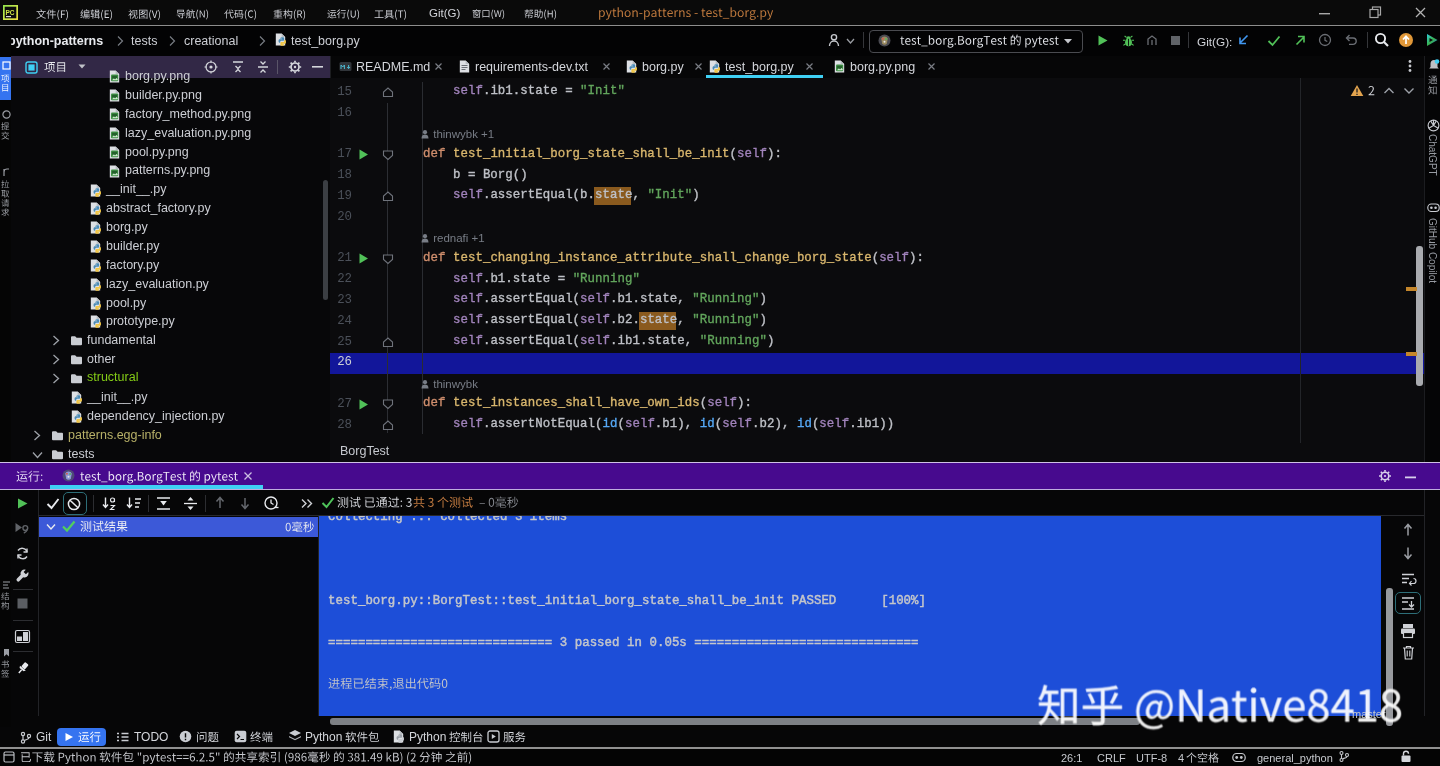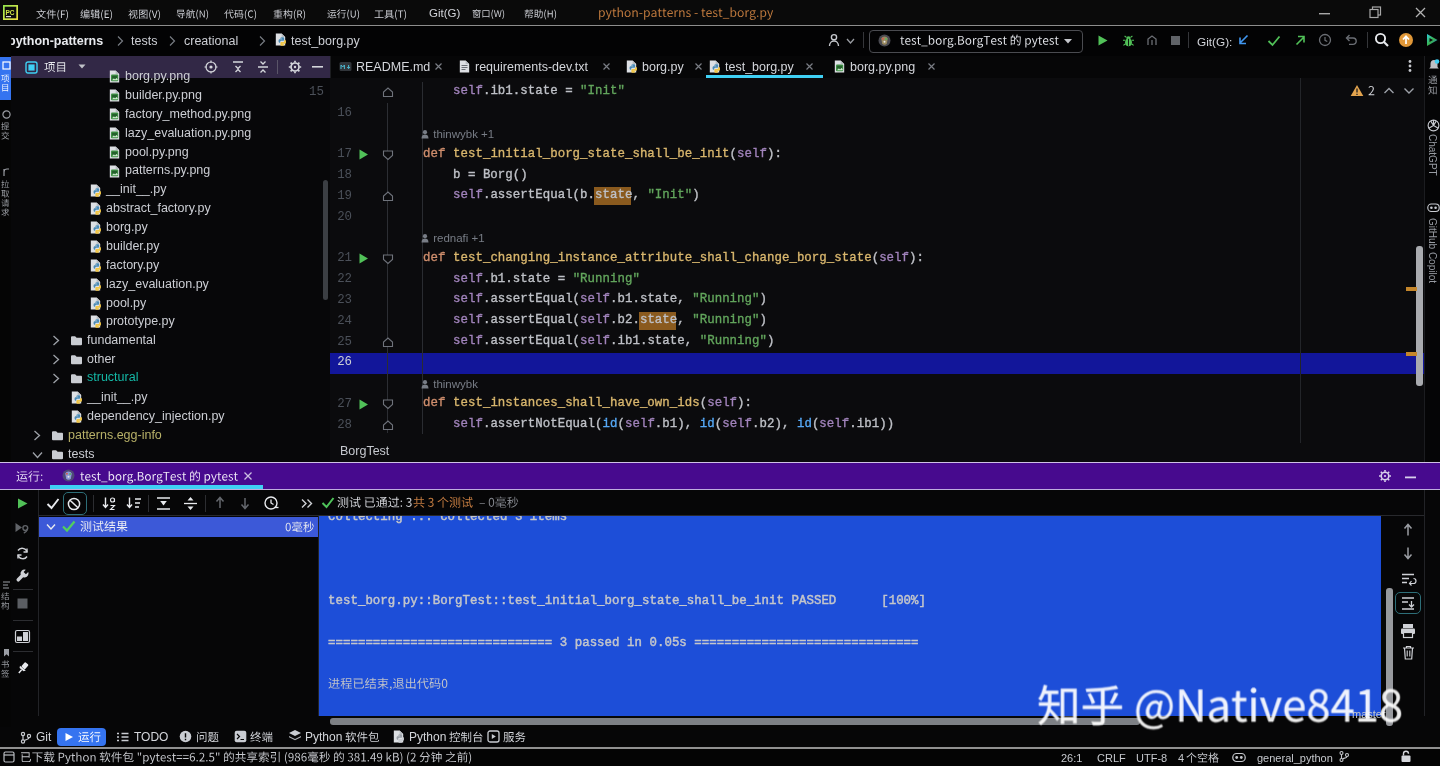--- a/index.html
+++ b/index.html
@@ -658,21 +658,21 @@
     <svg style="position:absolute;left:70px;top:353.3px" width="13" height="13" viewBox="0 0 13 13">
       <path d="M1 3.2 a1 1 0 0 1 1-1 h3.1 l1.5 1.6 h4.4 a1 1 0 0 1 1 1 v5.4 a1 1 0 0 1 -1 1 H2 a1 1 0 0 1 -1-1 z" fill="#c9ccd2"></path>
     </svg>
     <div style="position:absolute;left:87px;top:351.8px;font:400 12.5px 'Liberation Sans', sans-serif;color:#ccced4;letter-spacing:0px;white-space:pre">other</div>
     <svg style="position:absolute;left:52px;top:372.7px" width="8" height="11" viewBox="0 0 8 11">
       <path d="M1.5 1 L6.5 5.5 L1.5 10" fill="none" stroke="#9da1a8" stroke-width="1.3"></path>
     </svg>
     <svg style="position:absolute;left:70px;top:371.7px" width="13" height="13" viewBox="0 0 13 13">
       <path d="M1 3.2 a1 1 0 0 1 1-1 h3.1 l1.5 1.6 h4.4 a1 1 0 0 1 1 1 v5.4 a1 1 0 0 1 -1 1 H2 a1 1 0 0 1 -1-1 z" fill="#c9ccd2"></path>
     </svg>
-    <div style="position:absolute;left:87px;top:370.2px;font:400 12.5px 'Liberation Sans', sans-serif;color:#14b8a6;letter-spacing:0px;white-space:pre">structural</div>
+    <div style="position:absolute;left:87px;top:370.2px;font:400 12.5px 'Liberation Sans', sans-serif;color:#84cc16;letter-spacing:0px;white-space:pre">structural</div>
     <svg style="position:absolute;left:70px;top:391.2px" width="13" height="13" viewBox="0 0 13 13">
       <path d="M1.8 0.5 h5.8 L11.2 4 V12.5 H1.8 z" fill="#dde0e4"></path>
       <path d="M7.6 0.5 L11.2 4 H7.6 z" fill="#b8bcc2"></path>
       <g transform="translate(3.2,3.4) scale(0.78)">
         <path d="M6.4 1 C4 1 4.2 2 4.2 2 l0 1.2 2.3 0 0 .4 -3.3 0 c0 0 -1.5 -.2 -1.5 2.3 0 2.5 1.4 2.4 1.4 2.4 l.8 0 0 -1.2 c0 0 -.1 -1.4 1.4 -1.4 l2.3 0 c0 0 1.3 0 1.3 -1.3 l0 -2.2 C9 1.1 8.9 1 6.4 1 z" fill="#4a8ab5"></path>
         <path d="M6.6 12 C9 12 8.8 11 8.8 11 l0 -1.2 -2.3 0 0 -.4 3.3 0 c0 0 1.5 .2 1.5 -2.3 0 -2.5 -1.4 -2.4 -1.4 -2.4 l-.8 0 0 1.2 c0 0 .1 1.4 -1.4 1.4 l-2.3 0 c0 0 -1.3 0 -1.3 1.3 l0 2.2 C4 11.9 4.1 12 6.6 12 z" fill="#f2c644"></path>
         <circle cx="5.3" cy="2.2" r="0.55" fill="#fff"></circle>
         <circle cx="7.7" cy="10.8" r="0.55" fill="#ddd"></circle>
       </g>
     </svg>
@@ -765,21 +765,21 @@
     <svg style="position:absolute;left:1403px;top:59px" width="14" height="14" viewBox="0 0 14 14">
       <circle cx="7" cy="2.5" r="1.4" fill="#c6c8cd"></circle>
       <circle cx="7" cy="7" r="1.4" fill="#c6c8cd"></circle>
       <circle cx="7" cy="11.5" r="1.4" fill="#c6c8cd"></circle>
     </svg>
     <div style="position:absolute;left:330px;top:78px;width:1094px;height:384px;background:#0b0b0d"></div>
     <div style="position:absolute;left:330px;top:353.4px;width:1094px;height:20.8px;background:#12169a"></div>
     <div style="position:absolute;left:1300px;top:78px;width:1px;height:365px;background:#232529"></div>
     <div style="position:absolute;left:387px;top:103px;width:1px;height:330px;background:#2c2e33"></div>
     <div style="position:absolute;left:421.5px;top:82px;width:1px;height:352px;background:#2a2c31"></div>
-    <div style="position:absolute;left:309px;top:85.0px;width:43px;text-align:left;font:12.4px 'Liberation Mono',monospace;color:#4b5059">15</div>
+    <div style="position:absolute;left:309px;top:85.0px;width:43px;text-align:right;font:12.4px 'Liberation Mono',monospace;color:#4b5059">15</div>
     <div style="position:absolute;left:309px;top:105.8px;width:43px;text-align:right;font:12.4px 'Liberation Mono',monospace;color:#4b5059">16</div>
     <div style="position:absolute;left:309px;top:147.4px;width:43px;text-align:right;font:12.4px 'Liberation Mono',monospace;color:#4b5059">17</div>
     <div style="position:absolute;left:309px;top:168.2px;width:43px;text-align:right;font:12.4px 'Liberation Mono',monospace;color:#4b5059">18</div>
     <div style="position:absolute;left:309px;top:189.0px;width:43px;text-align:right;font:12.4px 'Liberation Mono',monospace;color:#4b5059">19</div>
     <div style="position:absolute;left:309px;top:209.8px;width:43px;text-align:right;font:12.4px 'Liberation Mono',monospace;color:#4b5059">20</div>
     <div style="position:absolute;left:309px;top:251.4px;width:43px;text-align:right;font:12.4px 'Liberation Mono',monospace;color:#4b5059">21</div>
     <div style="position:absolute;left:309px;top:272.2px;width:43px;text-align:right;font:12.4px 'Liberation Mono',monospace;color:#4b5059">22</div>
     <div style="position:absolute;left:309px;top:293.0px;width:43px;text-align:right;font:12.4px 'Liberation Mono',monospace;color:#4b5059">23</div>
     <div style="position:absolute;left:309px;top:313.8px;width:43px;text-align:right;font:12.4px 'Liberation Mono',monospace;color:#4b5059">24</div>
     <div style="position:absolute;left:309px;top:334.6px;width:43px;text-align:right;font:12.4px 'Liberation Mono',monospace;color:#4b5059">25</div>

